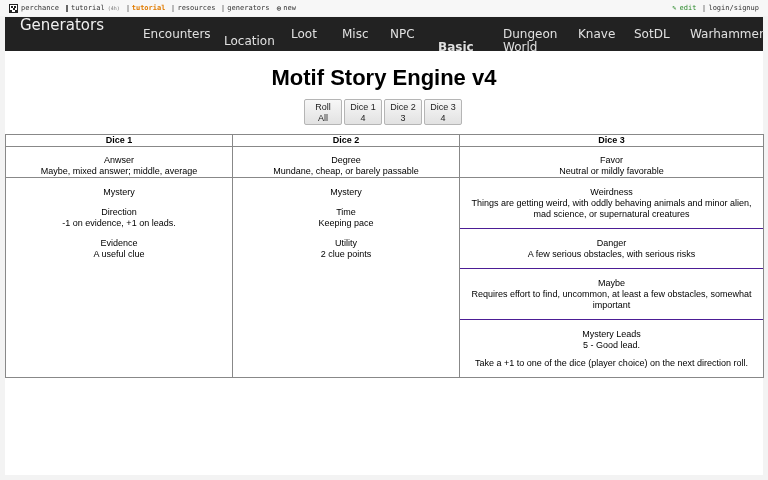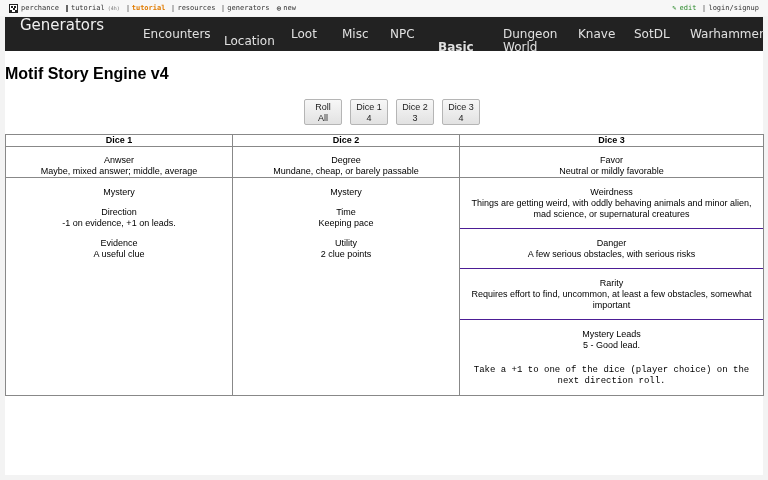--- a/index.html
+++ b/index.html
@@ -44,25 +44,25 @@
   .nav-item {
     position: absolute; font-size: 12px; line-height: 13px; color: #e0e0e0;
   }
 
   
   .content {
     position: absolute; left: 5px; top: 51px; width: 758px; height: 424px;
     background: #fff;
   }
   .title {
-    position: absolute; left: 0; top: 14px; width: 758px; 
-    font-size: 16px; font-weight: bold;
+    position: absolute; left: 0; top: 14px; width: 758px; text-align: center;
+    font-size: 22px; font-weight: bold;
   }
   .buttons {
-    position: absolute; top: 48px; left: 299px; display: flex; gap: 8px;
+    position: absolute; top: 48px; left: 299px; display: flex; gap: 2px;
   }
   .btn {
     width: 38px; height: 26px; border: 1px solid #b5b5b5; border-radius: 2px;
     background: linear-gradient(#f7f7f7, #e2e2e2);
     font-family: "Liberation Sans", sans-serif; font-size: 9px; line-height: 11px;
     text-align: center; color: #222; padding-top: 1px; cursor: pointer;
   }
 
   table.motif {
     position: absolute; left: 0; top: 83px; width: 758px;
@@ -71,21 +71,21 @@
   table.motif th, table.motif td {
     border: 1px solid #888; text-align: center; vertical-align: top;
   }
   table.motif th { font-weight: bold; height: 12px; font-size: 9px; line-height: 11px; }
   td.top-cell { height: 28px; padding-top: 8px; }
   td.stack { padding: 9px 2px 0; }
   td.stack p { margin-bottom: 9px; }
   td.split { padding: 0; }
   .sub { border-bottom: 1px solid #4c1d95; padding: 9px 2px 8px; }
   .sub:last-child { border-bottom: none; }
-  .sub p + p { margin-top: 14px; font-family: Liberation Mono, monospace; }
+  .sub p + p { margin-top: 7px; }
 </style>
 </head>
 <body>
 
 <div class="topbar">
   <div class="left">
     <a class="tb-item">
       <span class="ic dice-ic"></span>
       <span>perchance</span>
     </a>
@@ -235,21 +235,21 @@
       <td class="split">
         <div class="sub">
           <div>Weirdness</div>
           <div>Things are getting weird, with oddly behaving animals and minor alien, mad science, or supernatural creatures</div>
         </div>
         <div class="sub">
           <div>Danger</div>
           <div>A few serious obstacles, with serious risks</div>
         </div>
         <div class="sub">
-          <div>Rarity</div>
+          <div>Maybe</div>
           <div>Requires effort to find, uncommon, at least a few obstacles, somewhat important</div>
         </div>
         <div class="sub">
           <p>
             <span style="display:block">Mystery Leads</span>
             <span style="display:block">5 - Good lead.</span>
           </p>
           <p>Take a +1 to one of the dice (player choice) on the next direction roll.</p>
         </div>
       </td>

